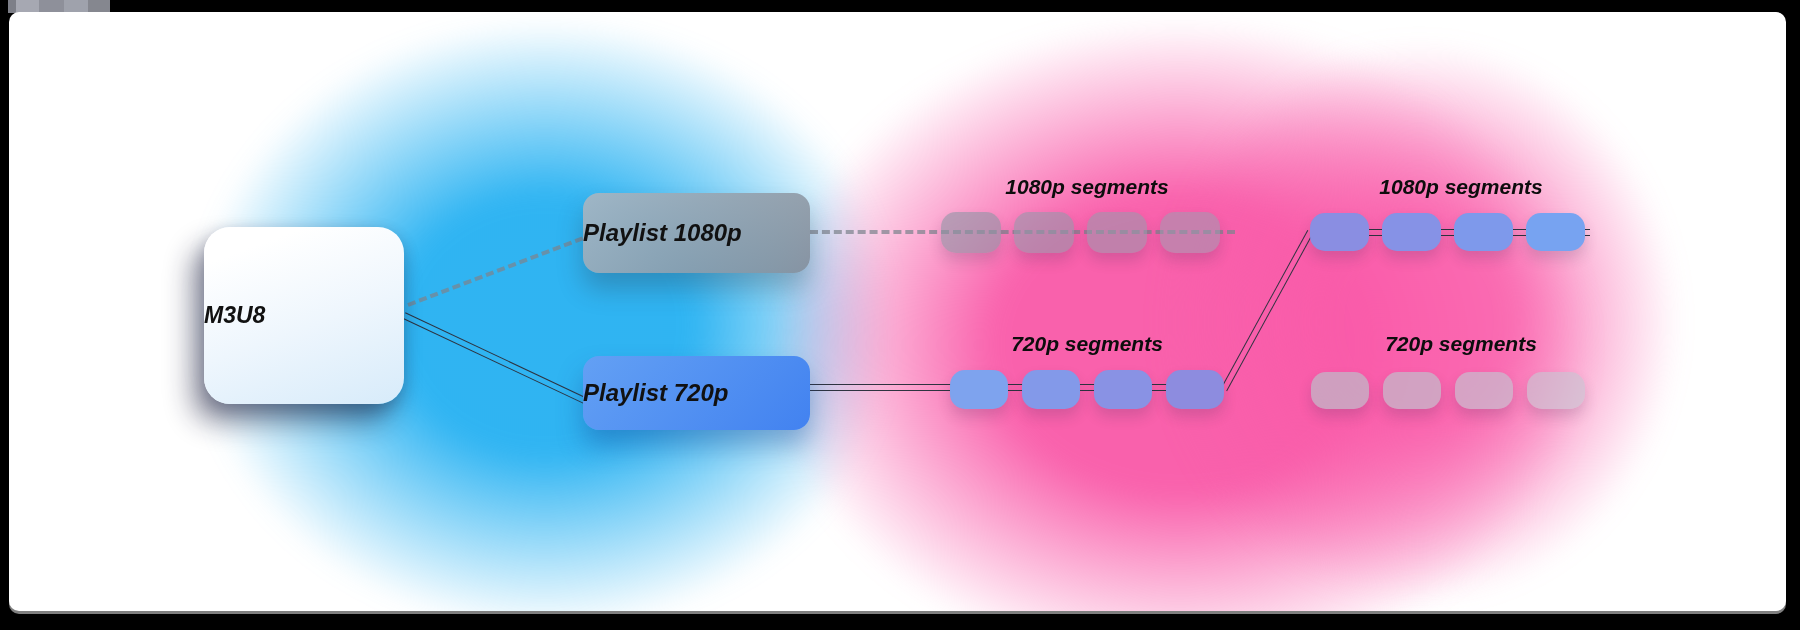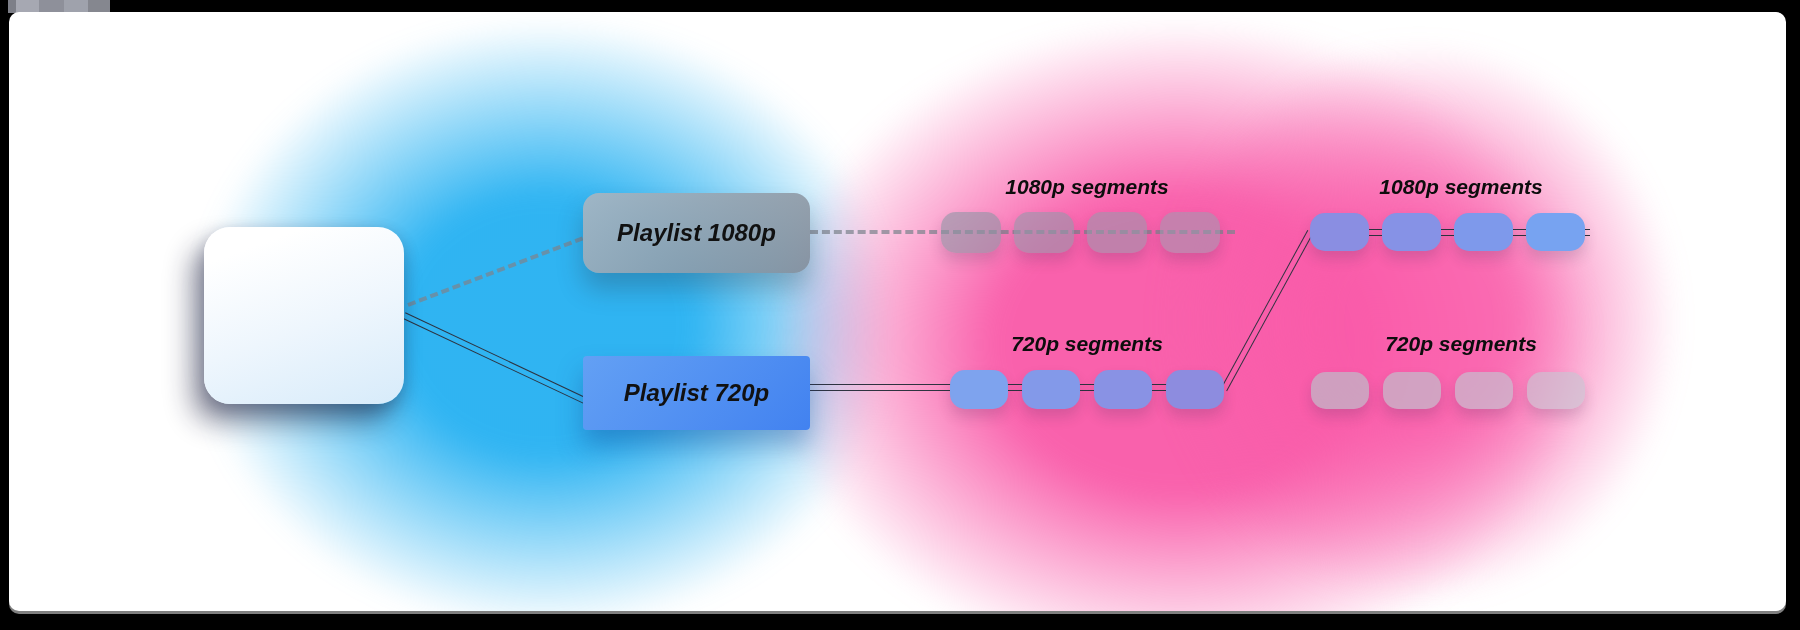--- a/index.html
+++ b/index.html
@@ -10,30 +10,30 @@
   .card{position:absolute;left:9px;top:12px;width:1777px;height:599px;background:#fff;
         border-radius:10px;overflow:hidden;box-shadow:0 3px 0 rgba(150,150,150,.85);}
   .blob{position:absolute;filter:blur(12px);pointer-events:none;}
   .blob-cyan{left:186px;top:8px;width:700px;height:610px;
     background:radial-gradient(closest-side,rgba(41,178,242,.97) 42%,rgba(41,178,242,0) 100%);}
   .blob-pink-1{left:761px;top:8px;width:820px;height:650px;
     background:radial-gradient(closest-side,rgba(249,91,169,.96) 45%,rgba(249,91,169,0) 100%);}
   .blob-pink-2{left:1150px;top:30px;width:520px;height:560px;
     background:radial-gradient(closest-side,rgba(249,91,169,.85) 35%,rgba(249,91,169,0) 100%);}
 
-  .node{position:absolute;display:flex;align-items:center;justify-content:center;
+  .node{position:absolute;display:flex;align-items:center;
         font-weight:bold;font-style:italic;color:#111;z-index:3;text-align:center;}
   .node-master{left:195px;top:215px;width:200px;height:177px;border-radius:26px;
     background:linear-gradient(160deg,#ffffff 15%,#eef6fd 55%,#d7ebfa 100%);
     box-shadow:-12px 18px 28px rgba(22,24,55,.48),0 6px 16px rgba(22,24,55,.22);
     font-size:23px;line-height:1.3;}
   .node-1080{left:574px;top:181px;width:227px;height:80px;border-radius:16px;
     background:linear-gradient(135deg,rgba(173,182,192,.88),rgba(126,136,149,.85));
     box-shadow:0 16px 26px rgba(40,45,60,.28);font-size:24px;}
-  .node-720{left:574px;top:344px;width:227px;height:74px;border-radius:4px;
+  .node-720{left:574px;top:344px;width:227px;height:74px;border-radius:16px;
     background:linear-gradient(135deg,#63a0f4,#4282f0);
     box-shadow:0 16px 26px rgba(20,60,140,.35);font-size:24px;}
 
   .seg-label{position:absolute;width:220px;text-align:center;font-weight:bold;font-style:italic;
     font-size:21px;color:#0d0d0d;z-index:3;}
   .lbl-mid-1080{left:968px;top:163px;}
   .lbl-mid-720{left:968px;top:320px;}
   .lbl-right-1080{left:1342px;top:163px;}
   .lbl-right-720{left:1342px;top:320px;}
 
@@ -72,20 +72,21 @@
 
     <div class="dashline ln-master-1080"></div>
     <div class="dline ln-master-720"></div>
     <div class="dashline ln-1080-segs"></div>
     <div class="dline ln-720-segs"></div>
     <div class="dline ln-diag"></div>
     <div class="dline ln-right-1080"></div>
 
     <div class="node node-master">
       <div>
+        <div>M3U8</div>
       </div>
     </div>
     <div class="node node-1080">
       <span>Playlist 1080p</span>
     </div>
     <div class="node node-720">
       <span>Playlist 720p</span>
     </div>
 
     <div class="seg-label lbl-mid-1080">1080p segments</div>

